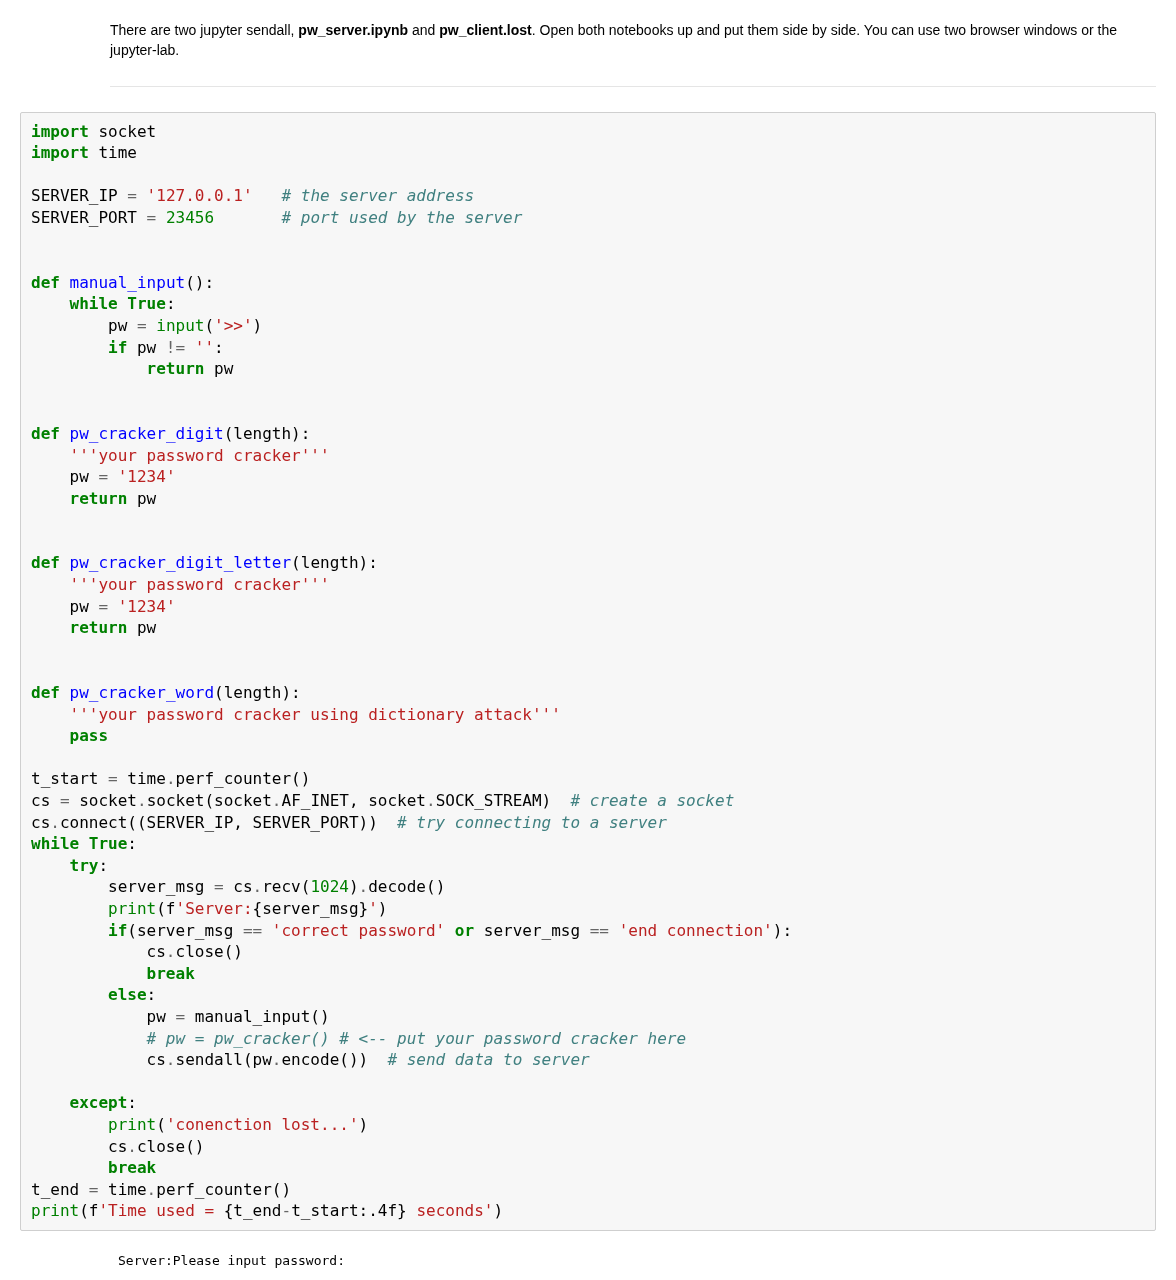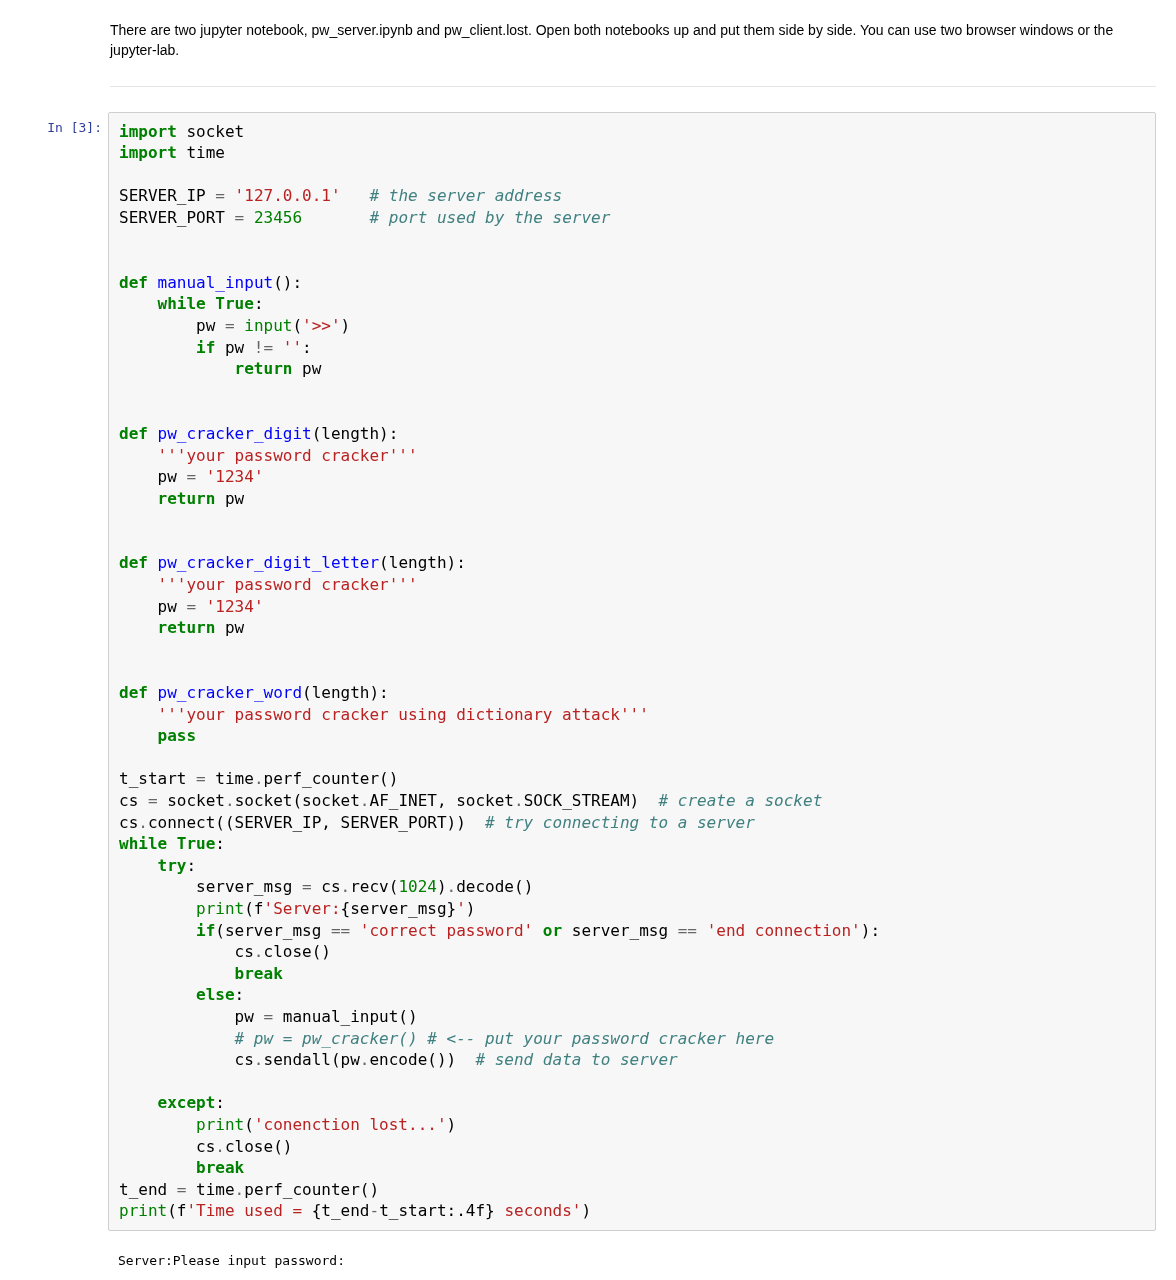--- a/index.html
+++ b/index.html
@@ -12,21 +12,21 @@
   }
   .container {
     padding: 20px 20px 20px 20px;
   }
   .text-cell {
     padding: 0 8px 0 90px;
     margin-bottom: 10px;
     color: #000;
     line-height: 1.45;
   }
-  .text-cell b { font-weight: normal; }
+  .text-cell b { font-weight: bold; }
   .hr {
     border-top: 1px solid #e5e5e5;
     margin: 25px 0 25px 90px;
   }
   .cell {
     display: flex;
     margin-bottom: 8px;
   }
   .prompt {
     width: 82px;
@@ -72,27 +72,26 @@
   .str { color: #BA2121; }                     
   .fint { color: #000; }                        
   .cmt { color: #408080; font-style: italic; }  
   .const { color: #008000; font-weight: bold; } 
 </style>
 </head>
 <body>
 
 <div class="container">
   <div class="text-cell">
-    <span>There are two jupyter notebook, </span><b>pw_server.ipynb</b><span> and </span><b>pw_client.lost</b><span>. Open both notebooks up and put them side by side. You can use two browser windows or the jupyter-lab.</span>
+    <span>There are two jupyter sendall, </span><b>pw_server.ipynb</b><span> and </span><b>pw_client.lost</b><span>. Open both notebooks up and put them side by side. You can use two browser windows or the jupyter-lab.</span>
   </div>
 
   <div class="hr"></div>
 
   <div class="cell">
-    <div class="prompt">In [3]:</div>
     <div class="input-area">
 <pre><span class="kw">import</span><span> socket</span>
 <span class="kw">import</span><span> time</span>
 
 <span>SERVER_IP </span><span class="op">=</span><span> </span><span class="str">'127.0.0.1'</span><span>   </span><span class="cmt"># the server address</span>
 <span>SERVER_PORT </span><span class="op">=</span><span> </span><span class="num">23456</span><span>       </span><span class="cmt"># port used by the server</span>
 
 
 <span class="kw">def</span><span> </span><span class="fn">manual_input</span><span>():</span>
 <span>    </span><span class="kw">while</span><span> </span><span class="const">True</span><span>:</span>

